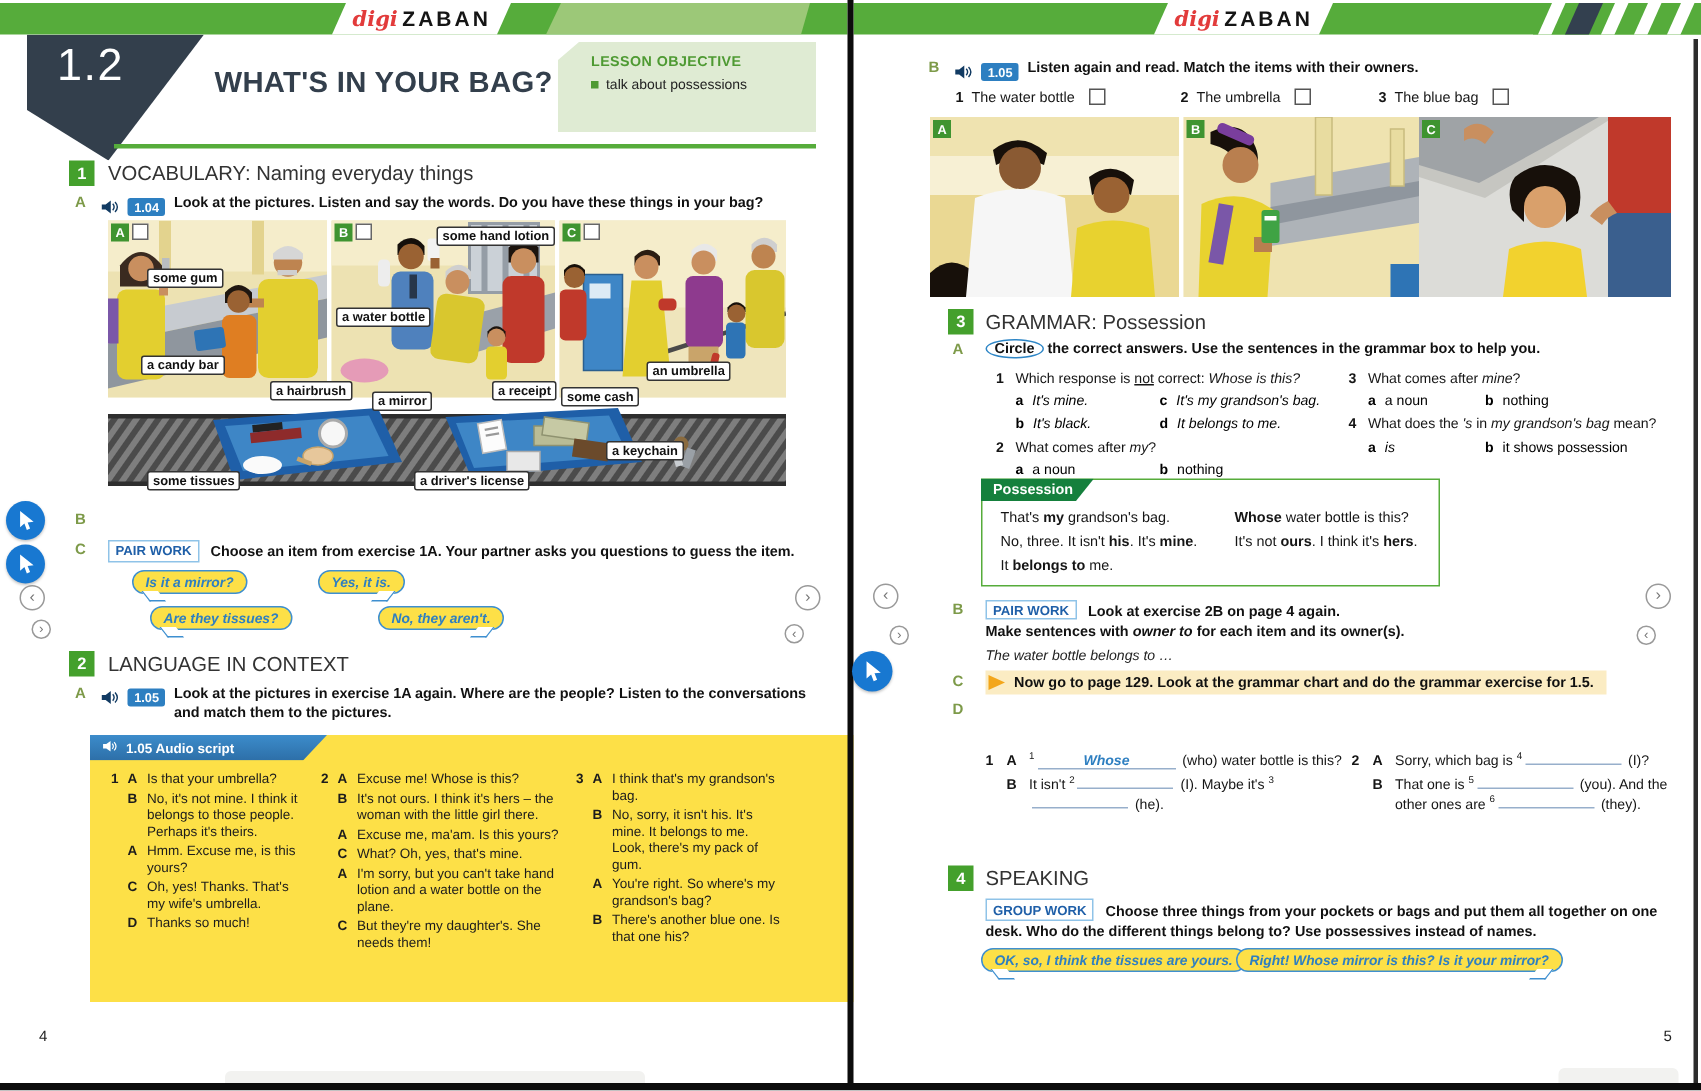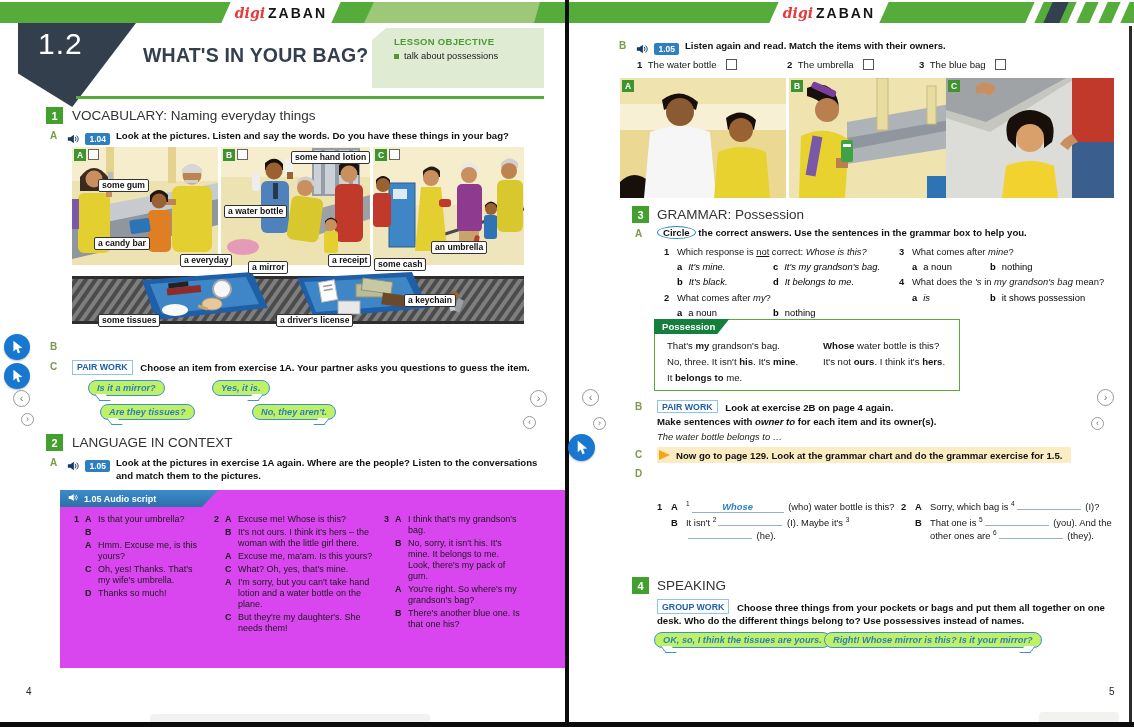--- a/index.html
+++ b/index.html
@@ -34,31 +34,31 @@
 
   .sq{position:absolute;width:17px;height:17px;background:#44a02c;color:#fff;font-weight:bold;font-size:11px;display:flex;align-items:center;justify-content:center}
   .shead{position:absolute;font-size:13.5px;color:#333}
   .rl{position:absolute;font-weight:bold;font-size:10px;color:#7d9a49}
   .ins{position:absolute;font-weight:bold;font-size:9.6px;color:#111;line-height:1.32}
   .abadge{display:inline-block;background:#2d7fc1;color:#fff;font-weight:bold;font-size:8.5px;padding:1px 4px;border-radius:2px;vertical-align:1px}
   .spk{display:inline-block;vertical-align:-1px;margin-right:2px}
   .pwb{display:inline-block;border:1.2px solid #8fc3e8;color:#1f5fa8;font-weight:bold;font-size:8.8px;padding:0.5px 4px;background:#fff;margin-right:5px;vertical-align:1px}
   .ylw{position:absolute;background:#fbecc3;font-weight:bold;font-size:9.6px;display:flex;align-items:center;padding:0 8px 0 2px;height:16px;color:#111;white-space:nowrap}
   .tri{width:0;height:0;border-left:11px solid #f3a61a;border-top:5.5px solid transparent;border-bottom:5.5px solid transparent;margin-right:6px;flex:none}
-  .bub{position:absolute;border:1.5px solid #3e8fd0;border-radius:9px;background:#bef264;color:#2e7fc1;font-style:italic;font-weight:bold;font-size:9.2px;padding:2px 8px;white-space:nowrap}
+  .bub{position:absolute;border:1.5px solid #3e8fd0;border-radius:9px;background:#fde047;color:#2e7fc1;font-style:italic;font-weight:bold;font-size:9.2px;padding:2px 8px;white-space:nowrap}
   .bub:after{content:"";position:absolute;left:8px;bottom:-6px;width:10px;height:6px;background:#fff;border-left:1.5px solid #3e8fd0;border-bottom:1.5px solid #3e8fd0;transform:skewX(38deg)}
   .bub.tr:after{left:auto;right:8px;transform:skewX(-38deg);border-left:none;border-right:1.5px solid #3e8fd0}
 
   .panel{position:absolute;background:#ede2b2;overflow:hidden}
   .panel svg{position:absolute;left:0;top:0}
   .ptag{position:absolute;top:2px;left:2px;width:12px;height:12px;background:#3f9430;color:#fff;font-size:8.5px;font-weight:bold;display:flex;align-items:center;justify-content:center;z-index:3}
   .pbox{position:absolute;top:2px;left:16px;width:11px;height:11px;background:#fff;border:1px solid #666;z-index:3}
   .plab{position:absolute;background:#fff;border:1px solid #333;border-radius:2px;font-weight:bold;font-size:8.6px;padding:0 3px;line-height:11px;white-space:nowrap;z-index:2;color:#111}
 
-  .script{position:absolute;left:60px;top:490px;width:550px;height:178px;background:#d946ef;display:flex;gap:10px;padding:24px 8px 6px 14px}
+  .script{position:absolute;left:60px;top:490px;width:550px;height:178px;background:#fde047;display:flex;gap:10px;padding:24px 8px 6px 14px}
   .sban{position:absolute;left:0;top:0;height:17px;width:158px;background:linear-gradient(#3c8ccb,#2d6fa8);clip-path:polygon(0 0,100% 0,calc(100% - 16px) 100%,0 100%);color:#fff;font-weight:bold;font-size:9px;display:flex;align-items:center;padding-left:8px;gap:4px}
   .scol{font-size:9px;line-height:1.22;color:#1c1c1c}
   .sl{display:flex;margin-bottom:2px}
   .sn{font-weight:bold;width:11px;flex:none}
   .ss{font-weight:bold;width:13px;flex:none}
   .st{flex:1}
   .sl.ind{margin-left:11px}
 
   .qtxt{font-size:9.4px;color:#151515;line-height:15.2px;display:flex}
   .qn{font-weight:bold;width:13px;flex:none}
@@ -281,21 +281,21 @@
             <rect x="290" y="12" width="30" height="12" fill="#c6c9a4" stroke="#8f9270" transform="rotate(8 305 18)"></rect>
         <rect x="266" y="33" width="22" height="13" fill="#e8e8e8" stroke="#aaa"></rect>
             <rect x="310" y="26" width="24" height="12" fill="#6b4a2b" transform="rotate(8 322 32)"></rect>
           </g>
       <g>
             <circle cx="382" cy="28" r="5" fill="#8a6b3f"></circle>
             <rect x="384" y="31" width="6" height="13" fill="#9aa0a6" transform="rotate(20 387 37)"></rect>
             <rect x="377" y="32" width="5" height="11" fill="#c9cdd1" transform="rotate(-15 379 37)"></rect>
           </g>
     </svg>
-    <div class="plab" style="left:108px;top:-14px">a everyday</div>
+    <div class="plab" style="left:108px;top:-14px">a hairbrush</div>
     <div class="plab" style="left:176px;top:-7px">a mirror</div>
     <div class="plab" style="left:256px;top:-14px">a receipt</div>
     <div class="plab" style="left:302px;top:-10px">some cash</div>
     <div class="plab" style="left:26px;top:46px">some tissues</div>
     <div class="plab" style="left:204px;top:46px">a driver's license</div>
     <div class="plab" style="left:332px;top:26px">a keychain</div>
   </div>
 
   <div class="rl" style="left:50px;top:341px">B</div>
 
@@ -334,20 +334,21 @@
       <span>1.05 Audio script</span>
     </div>
     <div class="scol" style="width:130px">
       <div class="sl">
             <span class="sn">1</span>
             <span class="ss">A</span>
             <span class="st">Is that your umbrella?</span>
           </div>
       <div class="sl ind">
             <span class="ss">B</span>
+            <span class="st">No, it's not mine. I think it belongs to those people. Perhaps it's theirs.</span>
           </div>
       <div class="sl ind">
             <span class="ss">A</span>
             <span class="st">Hmm. Excuse me, is this yours?</span>
           </div>
       <div class="sl ind">
             <span class="ss">C</span>
             <span class="st">Oh, yes! Thanks. That's my wife's umbrella.</span>
           </div>
       <div class="sl ind">

